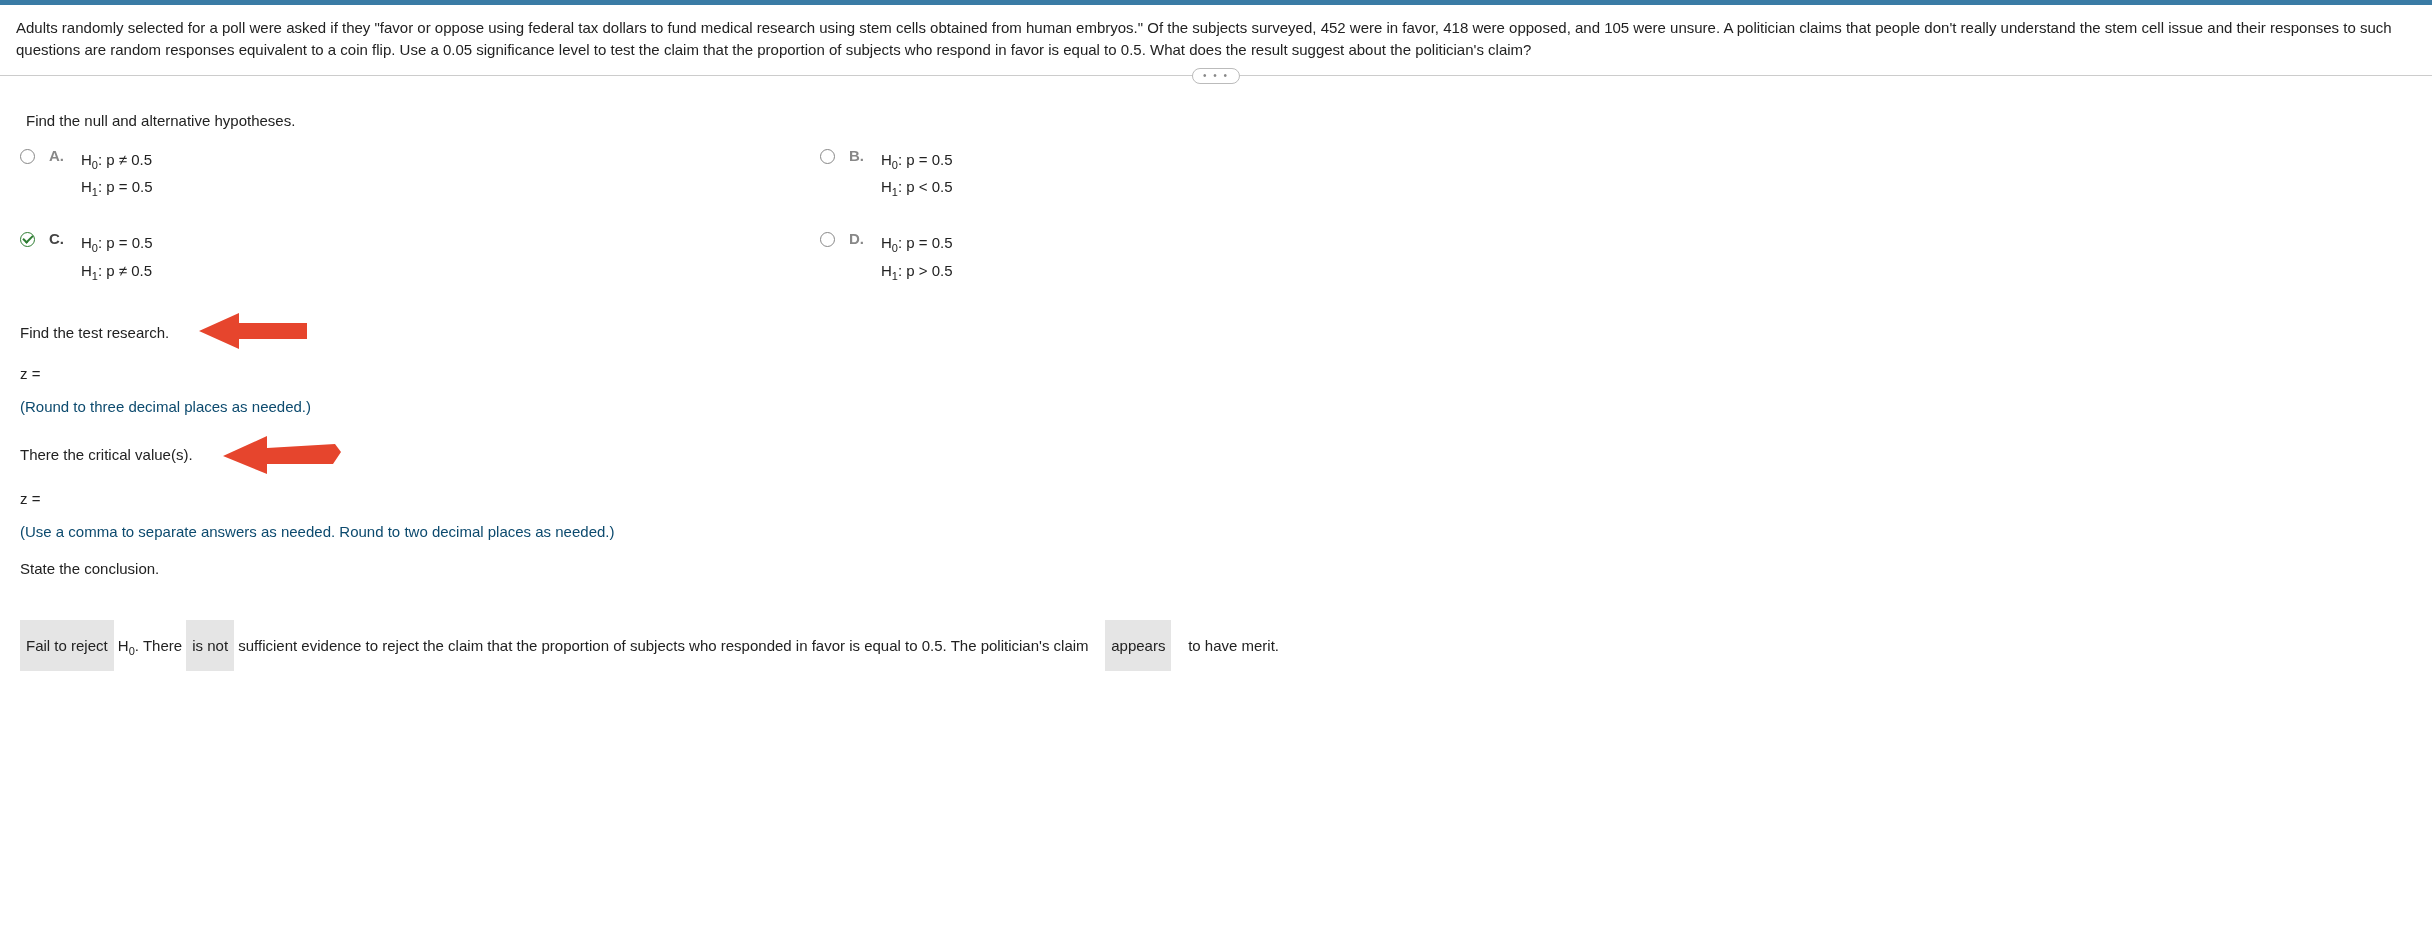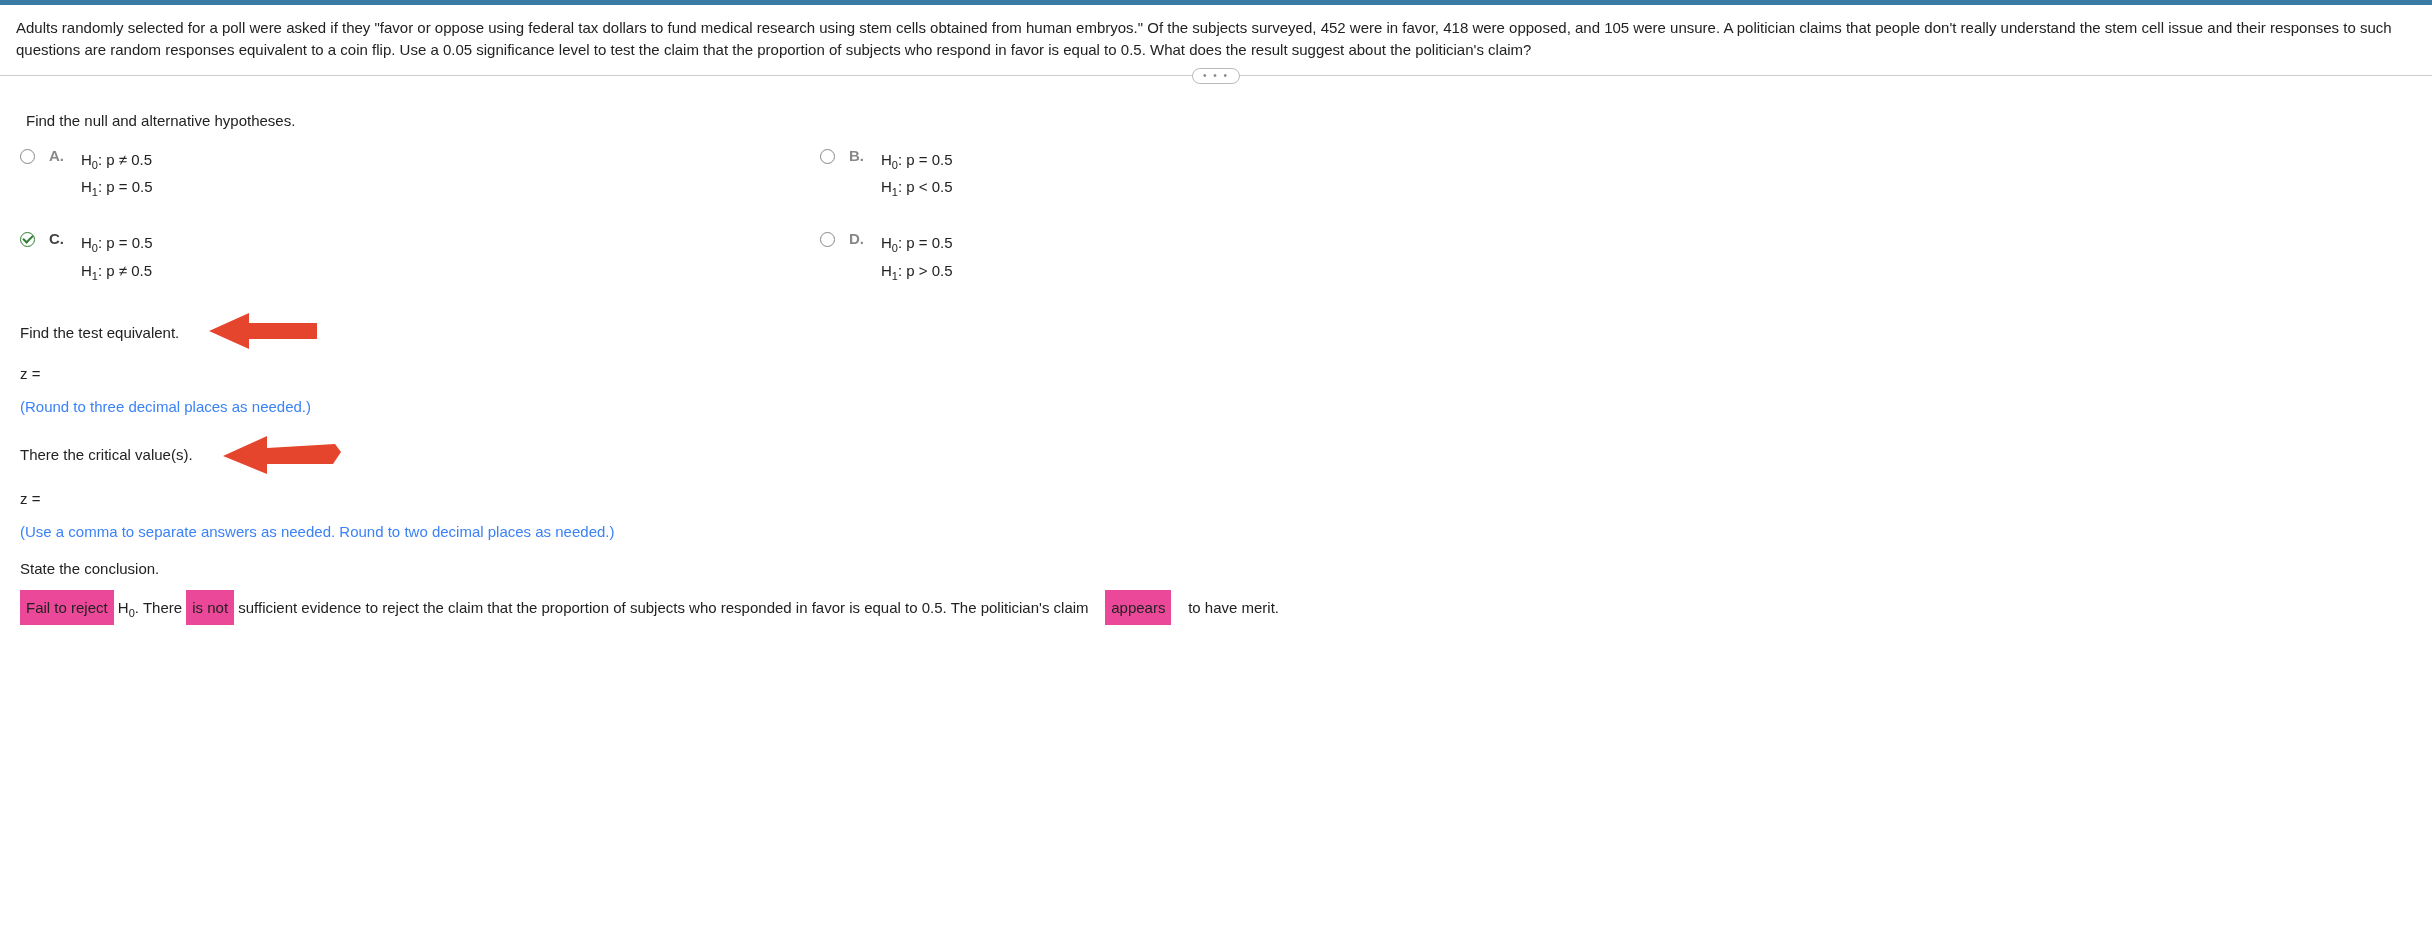--- a/index.html
+++ b/index.html
@@ -83,32 +83,33 @@
   .opt-letter.sel { color: #444; }
   .opt-body {
     line-height: 1.7;
   }
   .sub { font-size: 11px; vertical-align: sub; }
   .section-line {
     margin: 6px 0;
     line-height: 1.8;
   }
   .hint {
-    color: #3b82f6;
+    color: #0c4a6e;
     margin-bottom: 10px;
   }
   .arrow {
     display: inline-block;
     vertical-align: middle;
     margin-left: 20px;
   }
   .fill-blank {
-    background: #ec4899;
-    padding: 4px 6px;
+    background: #e5e5e5;
+    padding: 12px 6px;
     display:inline-block;
+    margin-top:30px;
   }
   .conclusion {
     margin-top: 8px;
     line-height: 1.8;
   }
   .find-stat-row{
     display:flex; align-items:center; gap:10px;
   }
 </style>
 </head>
@@ -158,21 +159,21 @@
       <span class="radio"></span>
       <span class="opt-letter">D.</span>
       <div class="opt-body">
         <div><span>H</span><span class="sub">0</span><span>: p = 0.5</span></div>
         <div><span>H</span><span class="sub">1</span><span>: p &gt; 0.5</span></div>
       </div>
     </div>
   </div>
 
   <div class="find-stat-row">
-    <div class="section-line">Find the test equivalent.</div>
+    <div class="section-line">Find the test research.</div>
     <span class="arrow">
       <svg width="110" height="40" viewBox="0 0 110 40">
         <polygon points="0,20 40,2 40,12 108,12 108,28 40,28 40,38" fill="#e6452d"></polygon>
       </svg>
     </span>
   </div>
 
   <div class="section-line">z =</div>
   <div class="section-line hint">(Round to three decimal places as needed.)</div>
 

